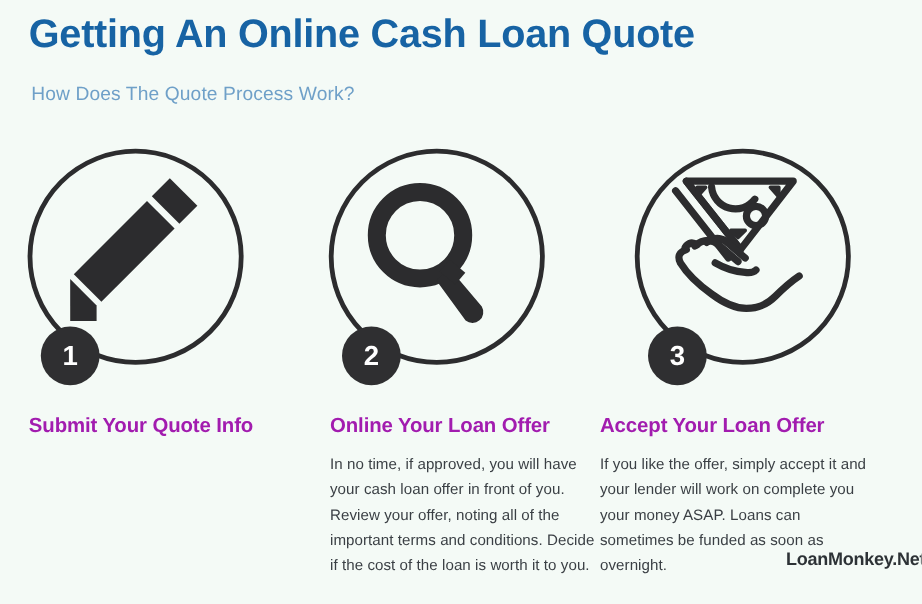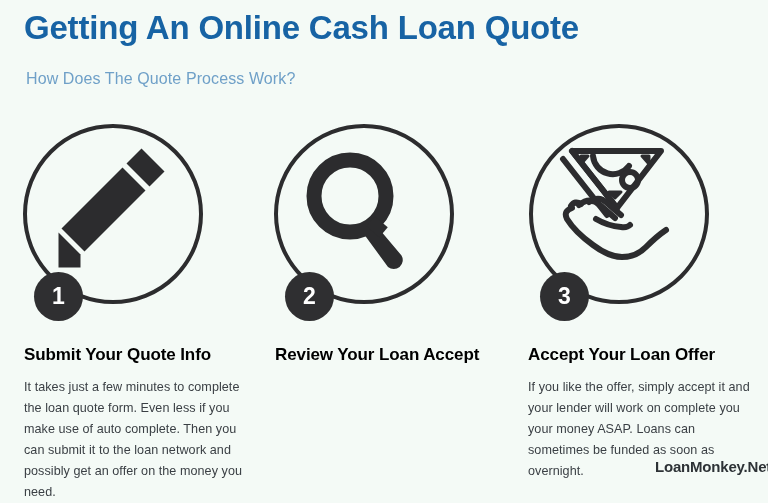--- a/index.html
+++ b/index.html
@@ -115,28 +115,28 @@
     width: 768px;
     height: 159px;
   }
   .col {
     position: absolute;
     top: 0;
     width: 225px;
   }
   .col.c1 { left: 24px; }
   .col.c2 { left: 275px; }
-  .col.c3 { left: 528px; }
+  .col.c3 { left: 500px; }
 
   .col-heading {
     font-family: "Liberation Sans Narrow", "Liberation Sans", sans-serif;
     font-size: 17px;
     line-height: 22px;
     font-weight: bold;
-    color: #000000;
+    color: #a21caf;
     margin: 0 0 11px 0;
     letter-spacing: -0.1px;
     white-space: nowrap;
   }
   .col-body {
     font-size: 12.6px;
     line-height: 21px;
     color: #3a3f44;
     margin: 0;
     letter-spacing: 0.05px;
@@ -224,24 +224,24 @@
           </g>
         </svg>
       </div>
       <div class="step-badge">3</div>
     </div>
   </div>
 
   <div class="col-row">
     <div class="col c1">
       <div class="col-heading">Submit Your Quote Info</div>
-      <p class="col-body">It takes just a few minutes to complete the loan quote form. Even less if you make use of auto complete. Then you can submit it to the loan network and possibly get an offer on the money you need.</p>
     </div>
     <div class="col c2">
-      <div class="col-heading">Review Your Loan Accept</div>
+      <div class="col-heading">Online Your Loan Offer</div>
+      <p class="col-body">In no time, if approved, you will have your cash loan offer in front of you. Review your offer, noting all of the important terms and conditions. Decide if the cost of the loan is worth it to you.</p>
     </div>
     <div class="col c3">
       <div class="col-heading">Accept Your Loan Offer</div>
       <p class="col-body">If you like the offer, simply accept it and your lender will work on complete you your money ASAP. Loans can sometimes be funded as soon as overnight.</p>
     </div>
   </div>
 
   <div class="watermark">LoanMonkey.Net</div>
 
 </div>

